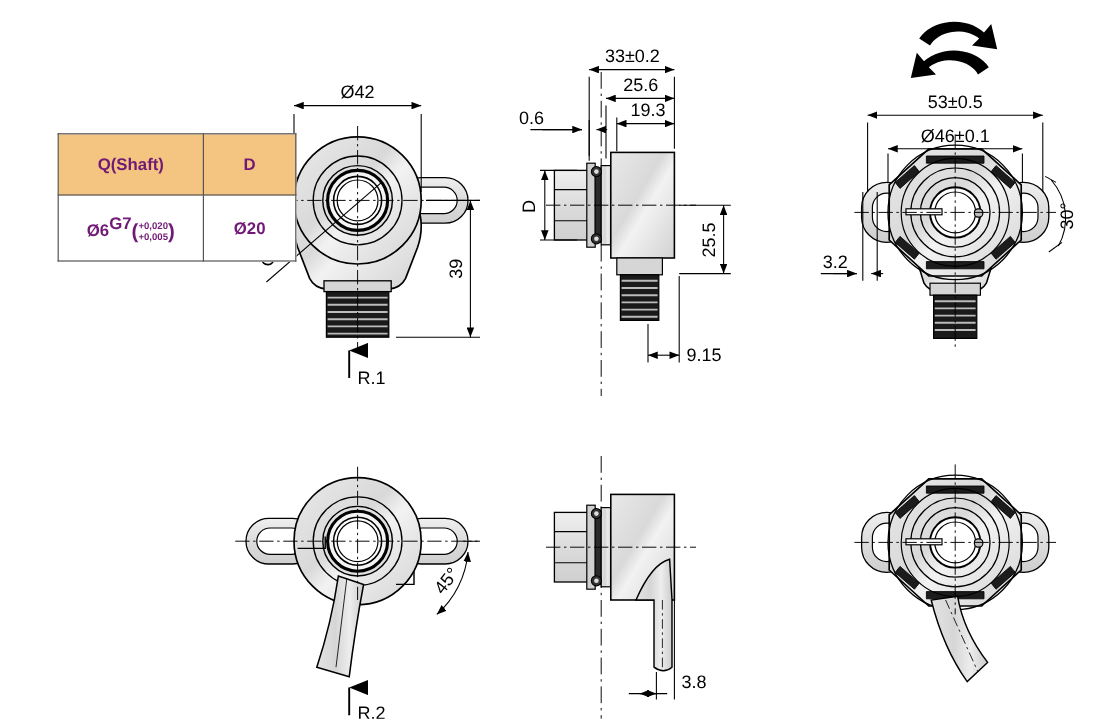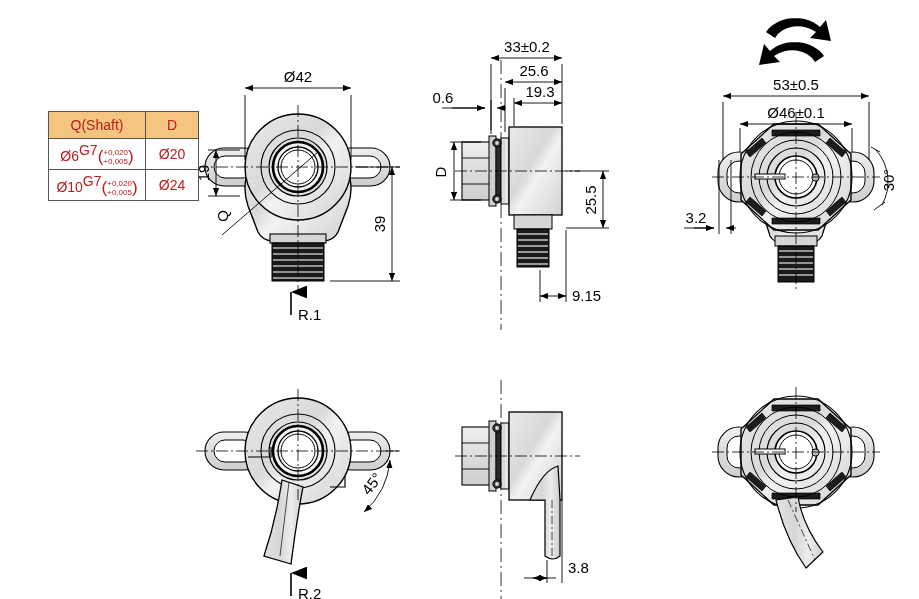--- a/index.html
+++ b/index.html
@@ -5,22 +5,22 @@
   html,body{margin:0;padding:0;background:#ffffff;}
   body{width:919px;height:599px;position:relative;overflow:hidden;
        font-family:"Liberation Sans","DejaVu Sans",sans-serif;color:#000;}
   #sheet{position:absolute;left:0;top:0;width:919px;height:599px;}
   svg{display:block;}
   .dimtxt{font-family:"Liberation Sans","DejaVu Sans",sans-serif;font-size:15px;fill:#000;}
 
   
   #spec-table{position:absolute;left:48px;top:111px;border-collapse:collapse;
               background:#fff;}
-  #spec-table td,#spec-table th{border:1px solid #555;padding:0;text-align:center;
-              font-size:14px;font-weight:normal;color:#b91c1c;}
+  #spec-table td,#spec-table th{border:1px solid #555;padding:12px;text-align:center;
+              font-size:14px;font-weight:bold;color:#701a75;}
   #spec-table thead th{background:#F4C580;height:26px;}
   #spec-table tbody td{height:30px;background:#fff;}
   .col-q{width:96px;}
   .col-d{width:52px;}
   .shaftcell{white-space:nowrap;font-size:15px;line-height:1;}
   .sup{font-size:14px;vertical-align:super;}
   .tolstack{display:inline-block;vertical-align:middle;font-size:8px;line-height:1.05;
             text-align:right;position:relative;top:1px;}
   .paren{font-size:17px;vertical-align:middle;}
 </style>
@@ -416,20 +416,16 @@
     <tr>
       <th class="col-q">Q(Shaft)</th>
       <th class="col-d">D</th>
     </tr>
   </thead>
   <tbody>
     <tr>
       <td class="shaftcell"><span>Ø6</span><span class="sup">G7</span><span class="paren">(</span><span class="tolstack"><span>+0,020</span><br><span>+0,005</span></span><span class="paren">)</span></td>
       <td>Ø20</td>
     </tr>
-    <tr>
-      <td class="shaftcell"><span>Ø10</span><span class="sup">G7</span><span class="paren">(</span><span class="tolstack"><span>+0,020</span><br><span>+0,005</span></span><span class="paren">)</span></td>
-      <td>Ø24</td>
-    </tr>
   </tbody>
 </table>
 
 </div>
 
 </body></html>

